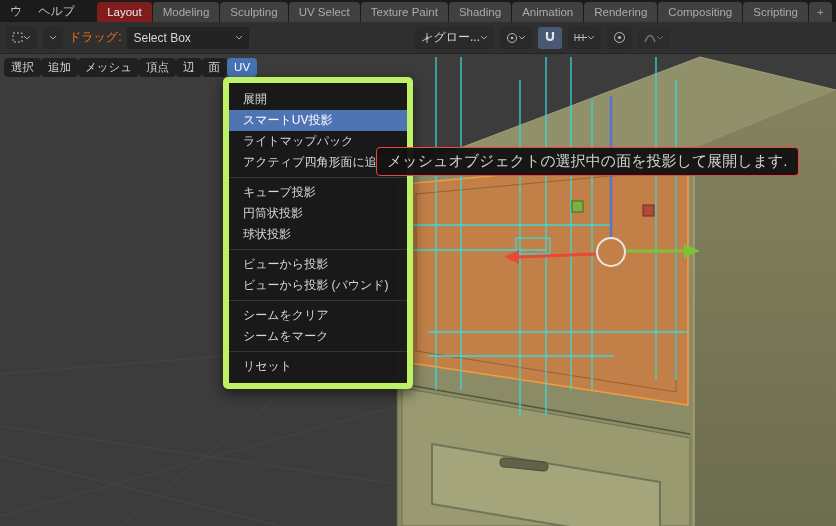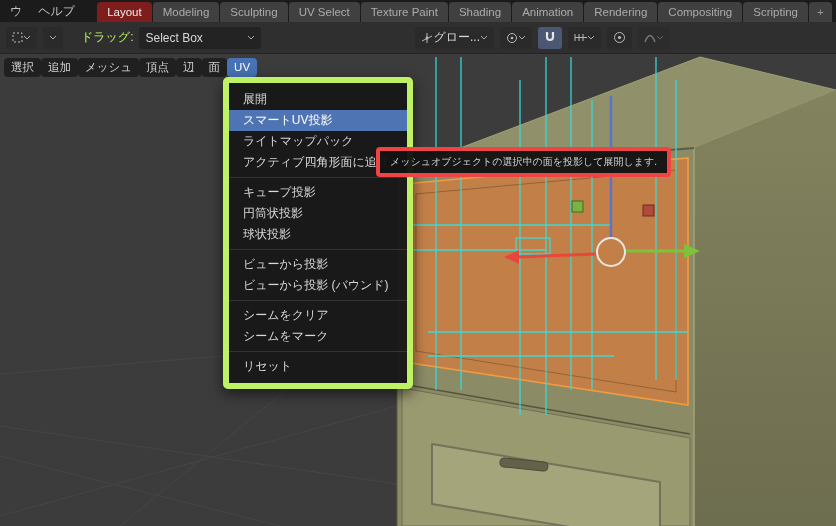--- a/index.html
+++ b/index.html
@@ -18,21 +18,21 @@
   .tab.active { background:#7f1d1d; color:#ececec; }
   .tab.add { padding:0 8px; color:#9a9a9a; }
 
   
   .toolbar { height:32px; background:#2f2f2f; border-bottom:1px solid #242424;
     display:flex; align-items:center; padding:0 6px; gap:6px; flex:0 0 auto;
     font-size:12px; color:#c8c8c8; }
   .tb-btn { height:22px; display:flex; align-items:center; background:#2a2a2a;
     border:none; border-radius:3px; padding:0 6px; color:#d6d6d6; font-size:12px; }
   .tb-select { width:122px; justify-content:space-between; background:#232323; }
-  .tb-label { color:#bef264; margin-left:12px; }
+  .tb-label { color:#f97316; margin-left:0; }
   .right-cluster { margin-left:auto; margin-right:160px; display:flex; align-items:flex-end; gap:6px; }
   .tb-btn.toggled { background:#4a5874; }
   .tb-btn.disabled { opacity:.45; }
   .icon { display:inline-flex; align-items:center; }
 
   
   .viewport { position:relative; flex:1 1 auto; background:#3c3c3c; overflow:hidden; }
   .scene { position:absolute; inset:0; }
 
   .vp-header { position:absolute; top:4px; left:4px; display:flex; z-index:10; }
@@ -44,22 +44,22 @@
   .uv-menu { position:absolute; left:223px; top:23px; width:190px; z-index:20;
     background:rgba(24,24,24,.98); border:6px solid #bef264; border-radius:5px;
     padding:6px 0; box-shadow:0 5px 14px rgba(0,0,0,.55); font-size:12px; color:#d8d8d8; }
   .uv-menu .mi { height:21px; line-height:21px; padding:0 16px 0 14px; white-space:nowrap;
     overflow:hidden; }
   .uv-menu .mi.hl { background:#4f74b3; color:#ffffff; }
   .uv-menu .sep { border-top:1px solid #343434; margin:4px 0; }
 
   
   .tooltip { position:absolute; left:376px; top:93px; z-index:30;
-    background:rgba(18,18,18,.96); border:4px solid #ef4444; border-radius:4px;
-    padding:4px 10px; font-size:10px; color:#d2d2d2; white-space:nowrap; }
+    background:rgba(18,18,18,.96); border:1px solid #ef4444; border-radius:4px;
+    padding:4px 10px; font-size:15px; color:#d2d2d2; white-space:nowrap; }
 </style>
 </head>
 <body>
 
 <div class="app">
 
   <header class="topbar">
     <div class="menus">
       <span class="menu-item">ウ</span>
       <span class="menu-item">ヘルプ</span>

